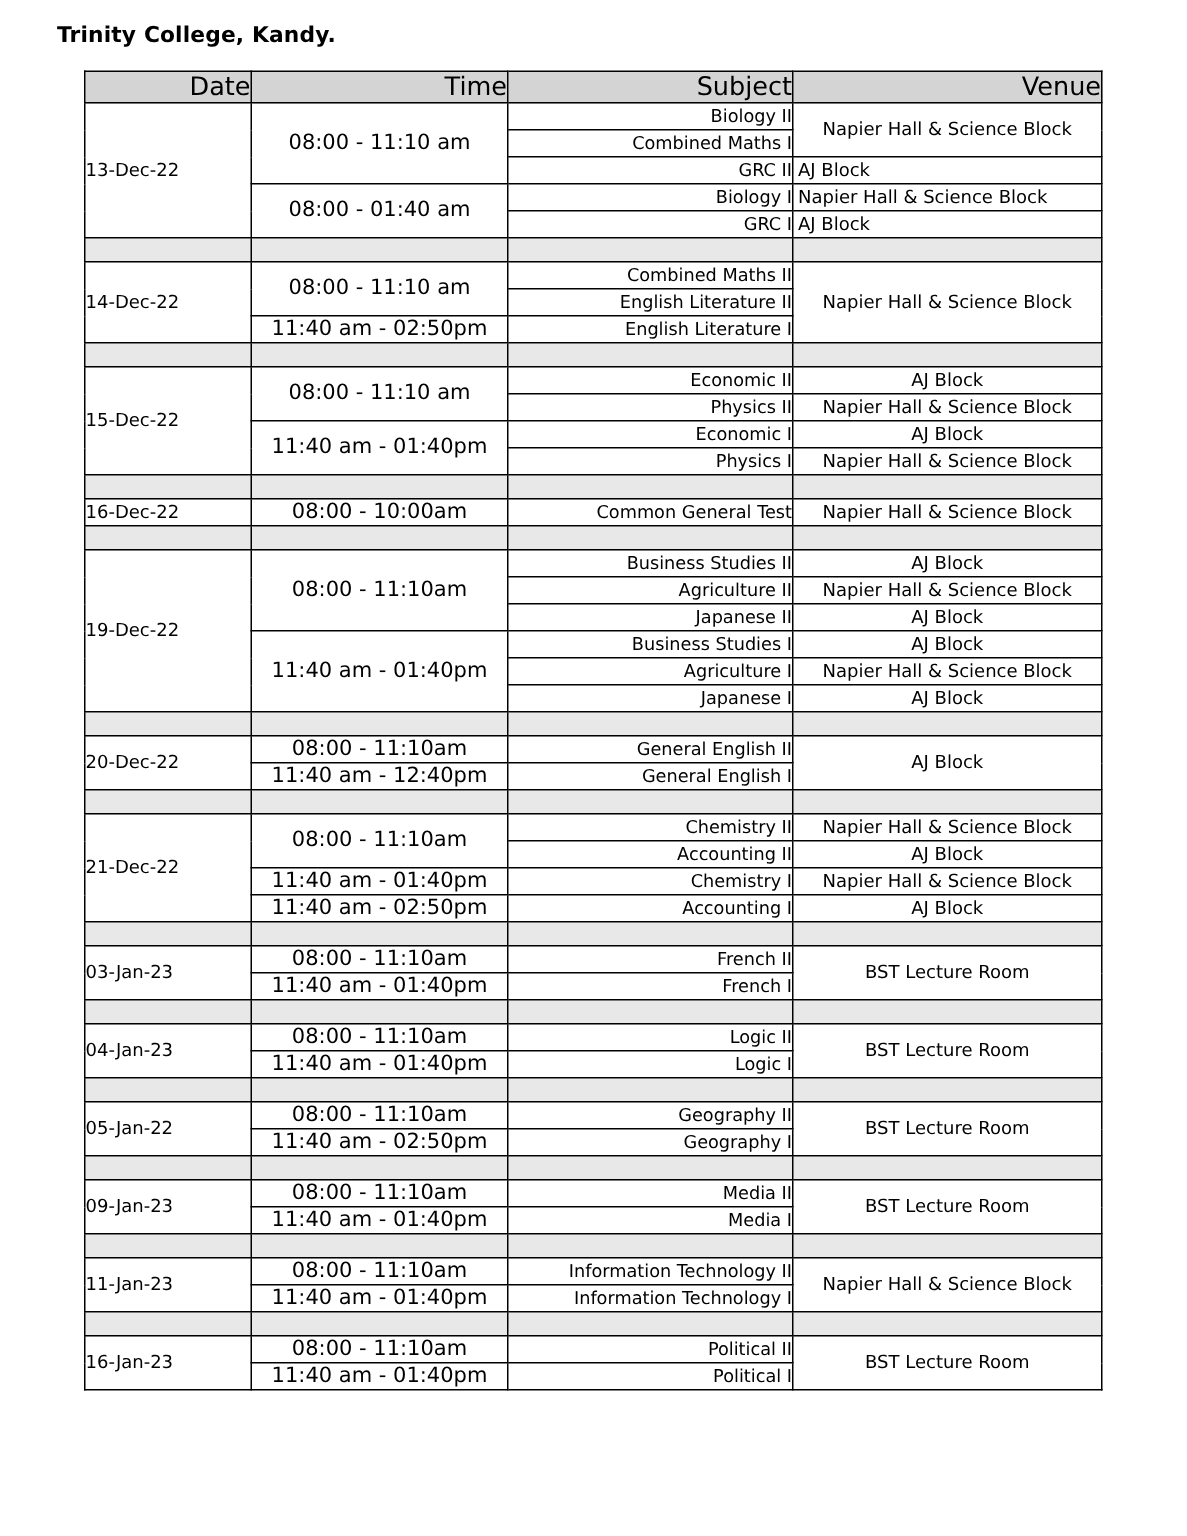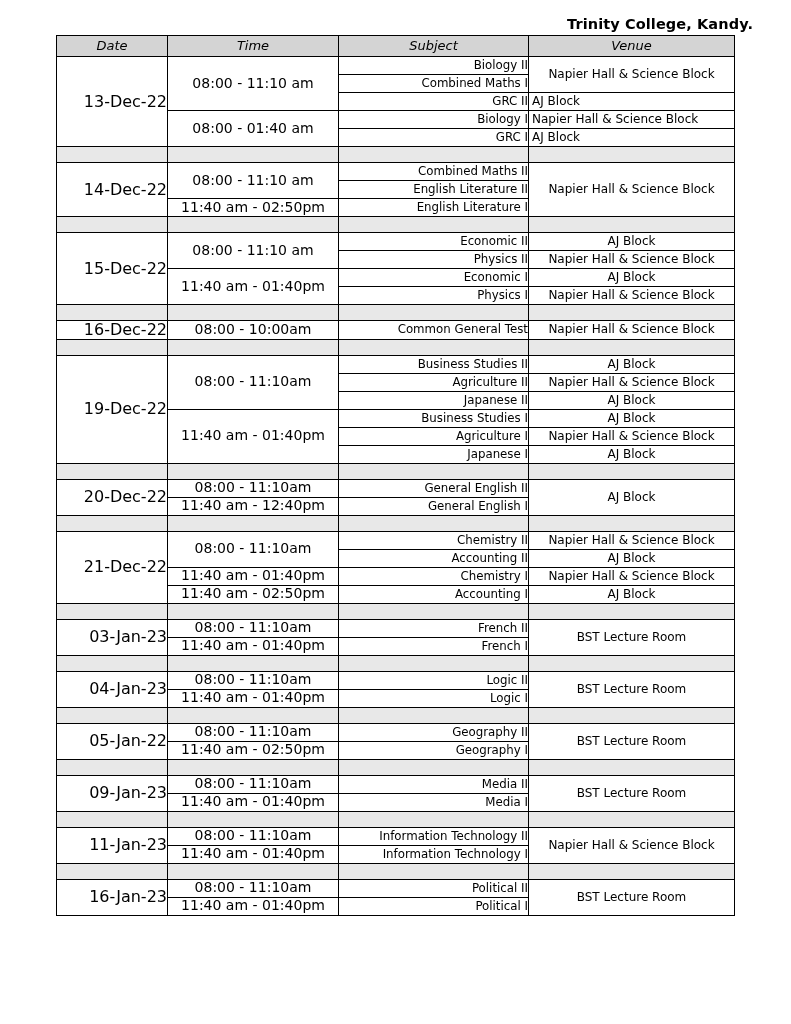--- a/index.html
+++ b/index.html
@@ -14,21 +14,22 @@
     font-family: "DejaVu Sans", "Liberation Sans", sans-serif;
     color: #000000;
     -webkit-font-smoothing: antialiased;
   }
   .page {
     width: 791px;
     box-sizing: border-box;
     padding: 14px 38px 10px 38px;
   }
   .titles {
-    text-align: right;
+    text-align: left;
+    margin-bottom: 12px;
   }
   .title-line1 {
     font-size: 14.5px;
     font-weight: bold;
     letter-spacing: 0.1px;
     line-height: 1.45;
   }
   .title-line2 {
     font-size: 14.5px;
     font-weight: bold;
@@ -50,29 +51,28 @@
   }
   
   col.c-date  { width: 111px; }
   col.c-time  { width: 171px; }
   col.c-subj  { width: 190px; }
   col.c-venue { width: 206px; }
 
   thead th {
     background: #d4d4d4;
     font-weight: normal;
-    font-size: 13px;
-    text-align: center;
+    font-size: 17px;
+    text-align: right;
     height: 20px;
     border-width: 1.6px;
-    font-style: italic;
   }
   td.date {
-    text-align: right;
-    font-size: 16px;
+    text-align: left;
+    font-size: 12px;
     border-left-width: 1.6px;
   }
   td.time {
     text-align: center;
     font-size: 14px;
   }
   td.subject {
     text-align: right;
     padding-left: 4px;
     font-size: 11.8px;

